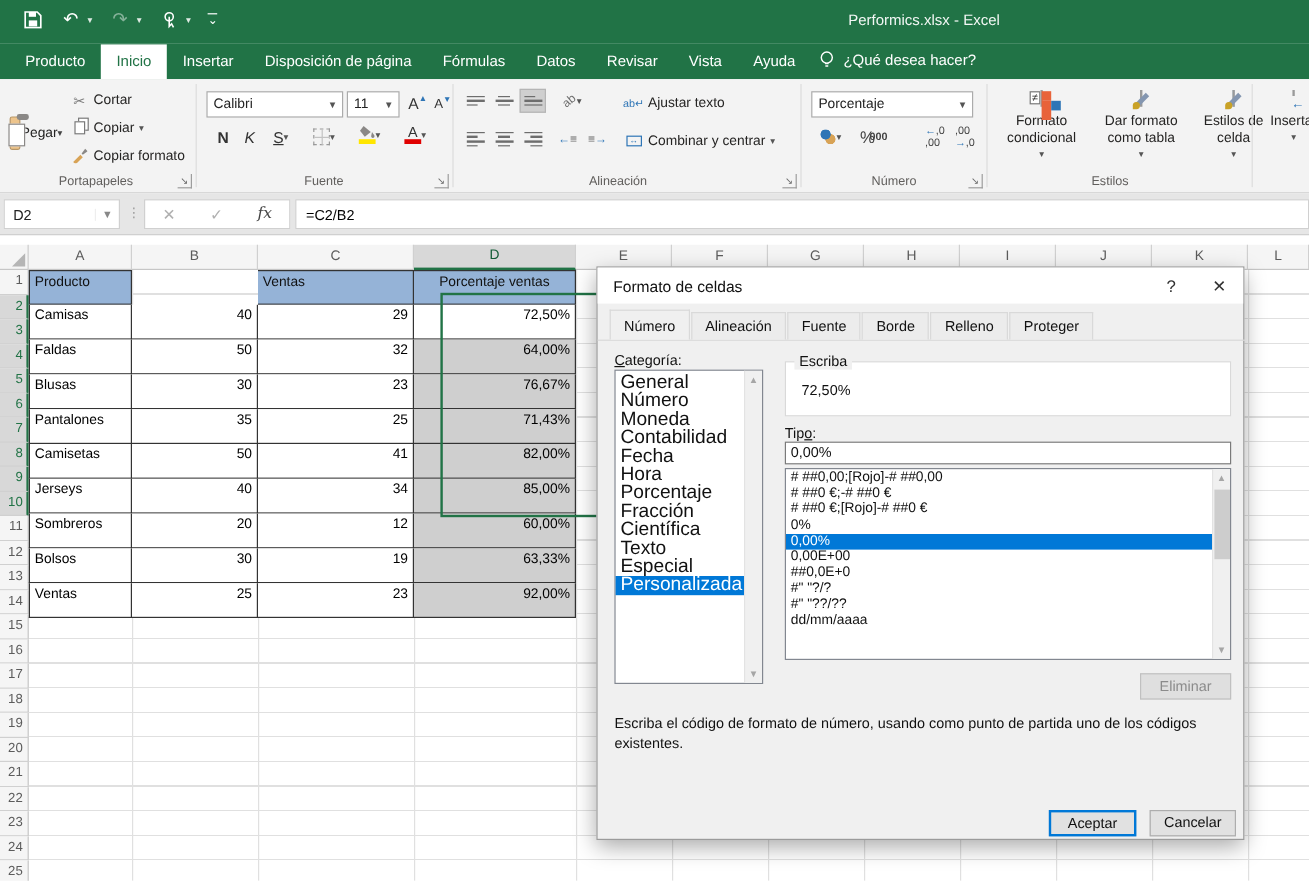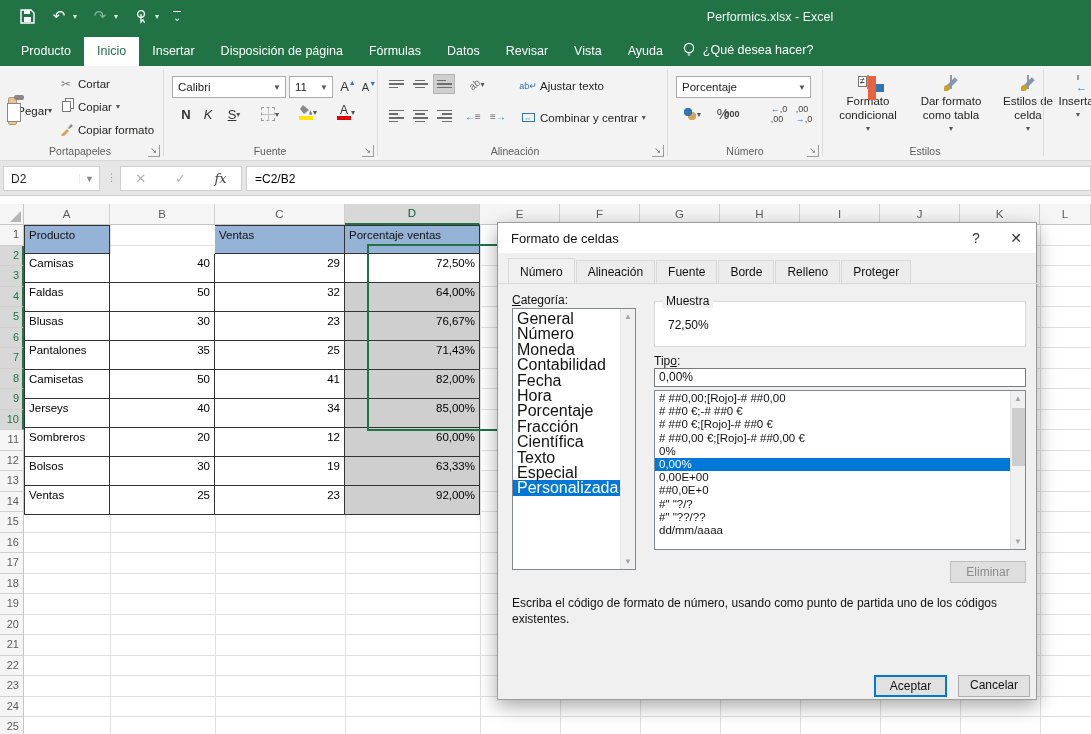--- a/index.html
+++ b/index.html
@@ -517,21 +517,21 @@
 
   </div>
   <div id="gridlines" class="abs"></div>
 
   <div id="dtable" class="abs">
     <div id="thead">
       <div class="trow">
         <div class="tc c0">Producto</div>
         <div class="tc c1" style="text-align:left;margin-top:44px;">Compras</div>
         <div class="tc c2" style="text-align:left;">Ventas</div>
-        <div class="tc c3" style="text-align:left;background:#95b3d7;">Porcentaje ventas</div>
+        <div class="tc c3" style="text-align:center;background:#95b3d7;">Porcentaje ventas</div>
       </div>
     </div>
     <div id="tbody">
       <div class="trow">
         <div class="tc c0">Camisas</div>
         <div class="tc c1">40</div>
         <div class="tc c2">29</div>
         <div class="tc c3">72,50%</div>
       </div>
 
@@ -644,36 +644,35 @@
 
       <div class="li sel">Personalizada</div>
     </div>
     <div class="vscroll">
         <span class="up">▲</span>
         <span class="dn">▼</span>
       </div>
   </div>
 
   <div id="sample-group" class="abs"></div>
-  <div id="sample-label" class="abs">Muestra</div>
+  <div id="sample-label" class="abs">Escriba</div>
   <div id="sample-value" class="abs">72,50%</div>
 
   <div id="type-label" class="abs"><span>Tip</span><span style="text-decoration:underline;">o</span><span>:</span></div>
   <div id="type-input" class="abs"><span>0,00%</span></div>
 
   <div id="fmt-list" class="abs">
     <div>
       <div class="li"># ##0,00;[Rojo]-# ##0,00</div>
 
       <div class="li"># ##0 €;-# ##0 €</div>
 
       <div class="li"># ##0 €;[Rojo]-# ##0 €</div>
 
 
-      <div class="li"># ##0,00 €;[Rojo]-# ##0,00 €</div>
 
       <div class="li">0%</div>
 
       <div class="li sel">0,00%</div>
 
       <div class="li">0,00E+00</div>
 
       <div class="li">##0,0E+0</div>
 
       <div class="li">#" "?/?</div>

